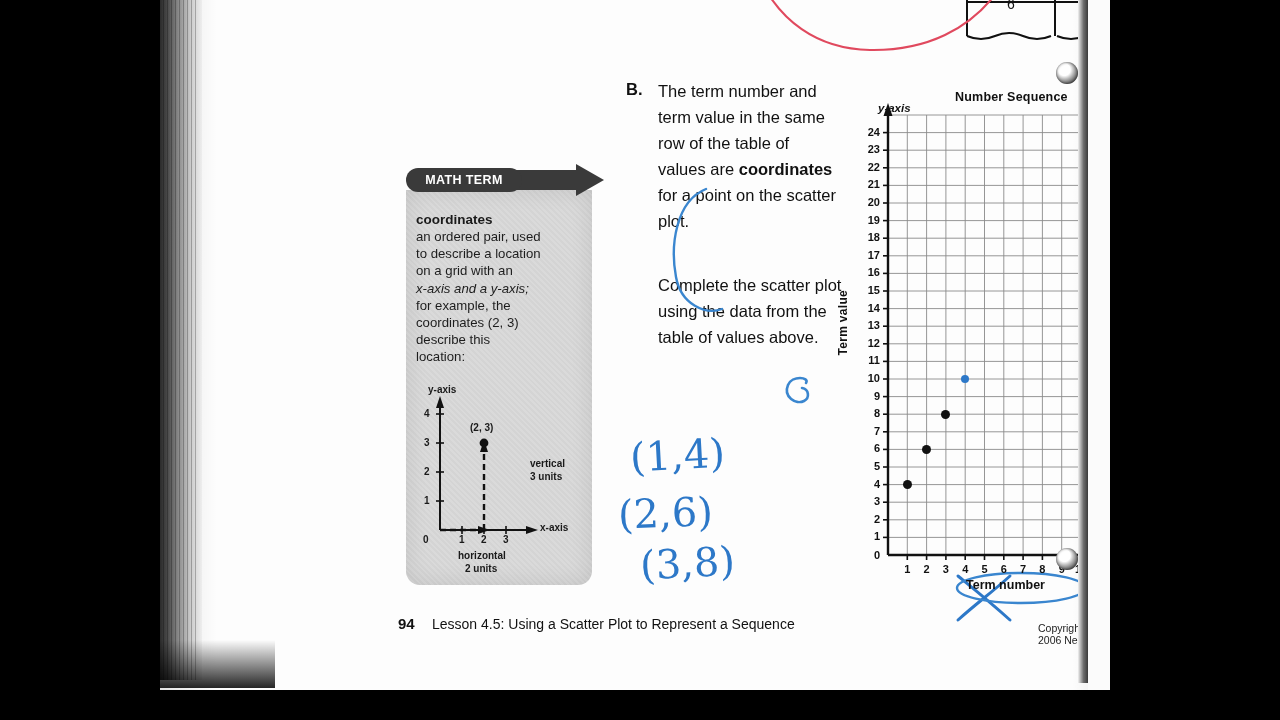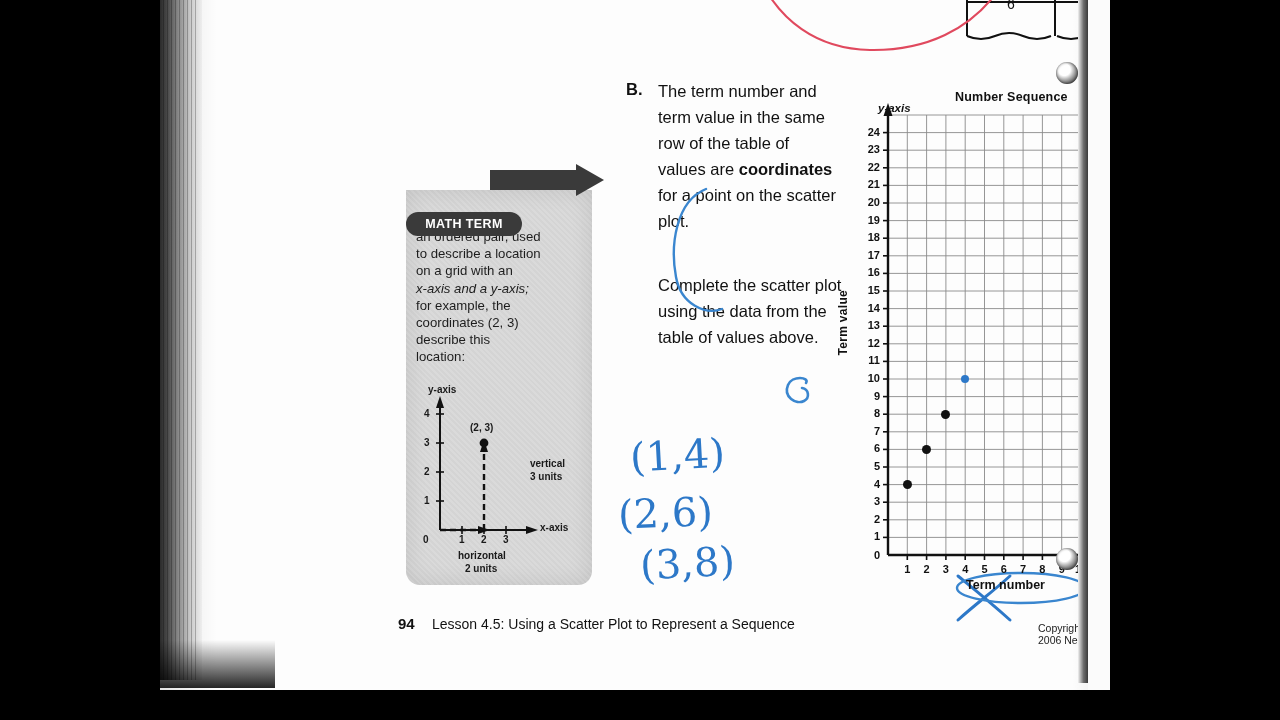--- a/index.html
+++ b/index.html
@@ -28,21 +28,21 @@
     background:radial-gradient(circle at 38% 35%,#fff 0 30%,#b9b9b9 48%,#4a4a4a 78%,#2a2a2a 100%);
     box-shadow:inset 0 0 3px rgba(0,0,0,.6);}
 
   
   #mathterm{position:absolute;left:246px;top:190px;width:186px;height:395px;
     background:#d9d9d9;border-radius:0 0 14px 14px;
     box-shadow:inset 0 0 22px rgba(0,0,0,.10);}
   #mathterm:before{content:"";position:absolute;inset:0;border-radius:0 0 14px 14px;
     background:repeating-linear-gradient(45deg,rgba(0,0,0,.025) 0 2px,rgba(255,255,255,.03) 2px 4px);}
   #banner{position:absolute;left:246px;top:168px;width:116px;height:24px;background:#3a3a3a;
-    border-radius:12px;display:flex;align-items:center;justify-content:center;z-index:3;margin-top:44px;}
+    border-radius:12px;display:flex;align-items:center;justify-content:center;z-index:3;}
   #banner span{color:#fff;font-size:12.5px;font-weight:bold;letter-spacing:.4px;}
   #banner-tail{position:absolute;left:330px;top:170px;width:90px;height:20px;background:#3a3a3a;z-index:2;}
   #banner-arrow{position:absolute;left:416px;top:164px;width:0;height:0;z-index:2;
     border-top:16px solid transparent;border-bottom:16px solid transparent;border-left:28px solid #3a3a3a;}
 
   #mt-title{position:absolute;left:256px;top:212px;font-size:13.5px;font-weight:bold;color:#1a1a1a;}
   #mt-def{position:absolute;left:256px;top:228px;width:176px;font-size:13.2px;line-height:17.2px;color:#1d1d1d;}
   #mt-def i{font-style:italic;}
 
   

